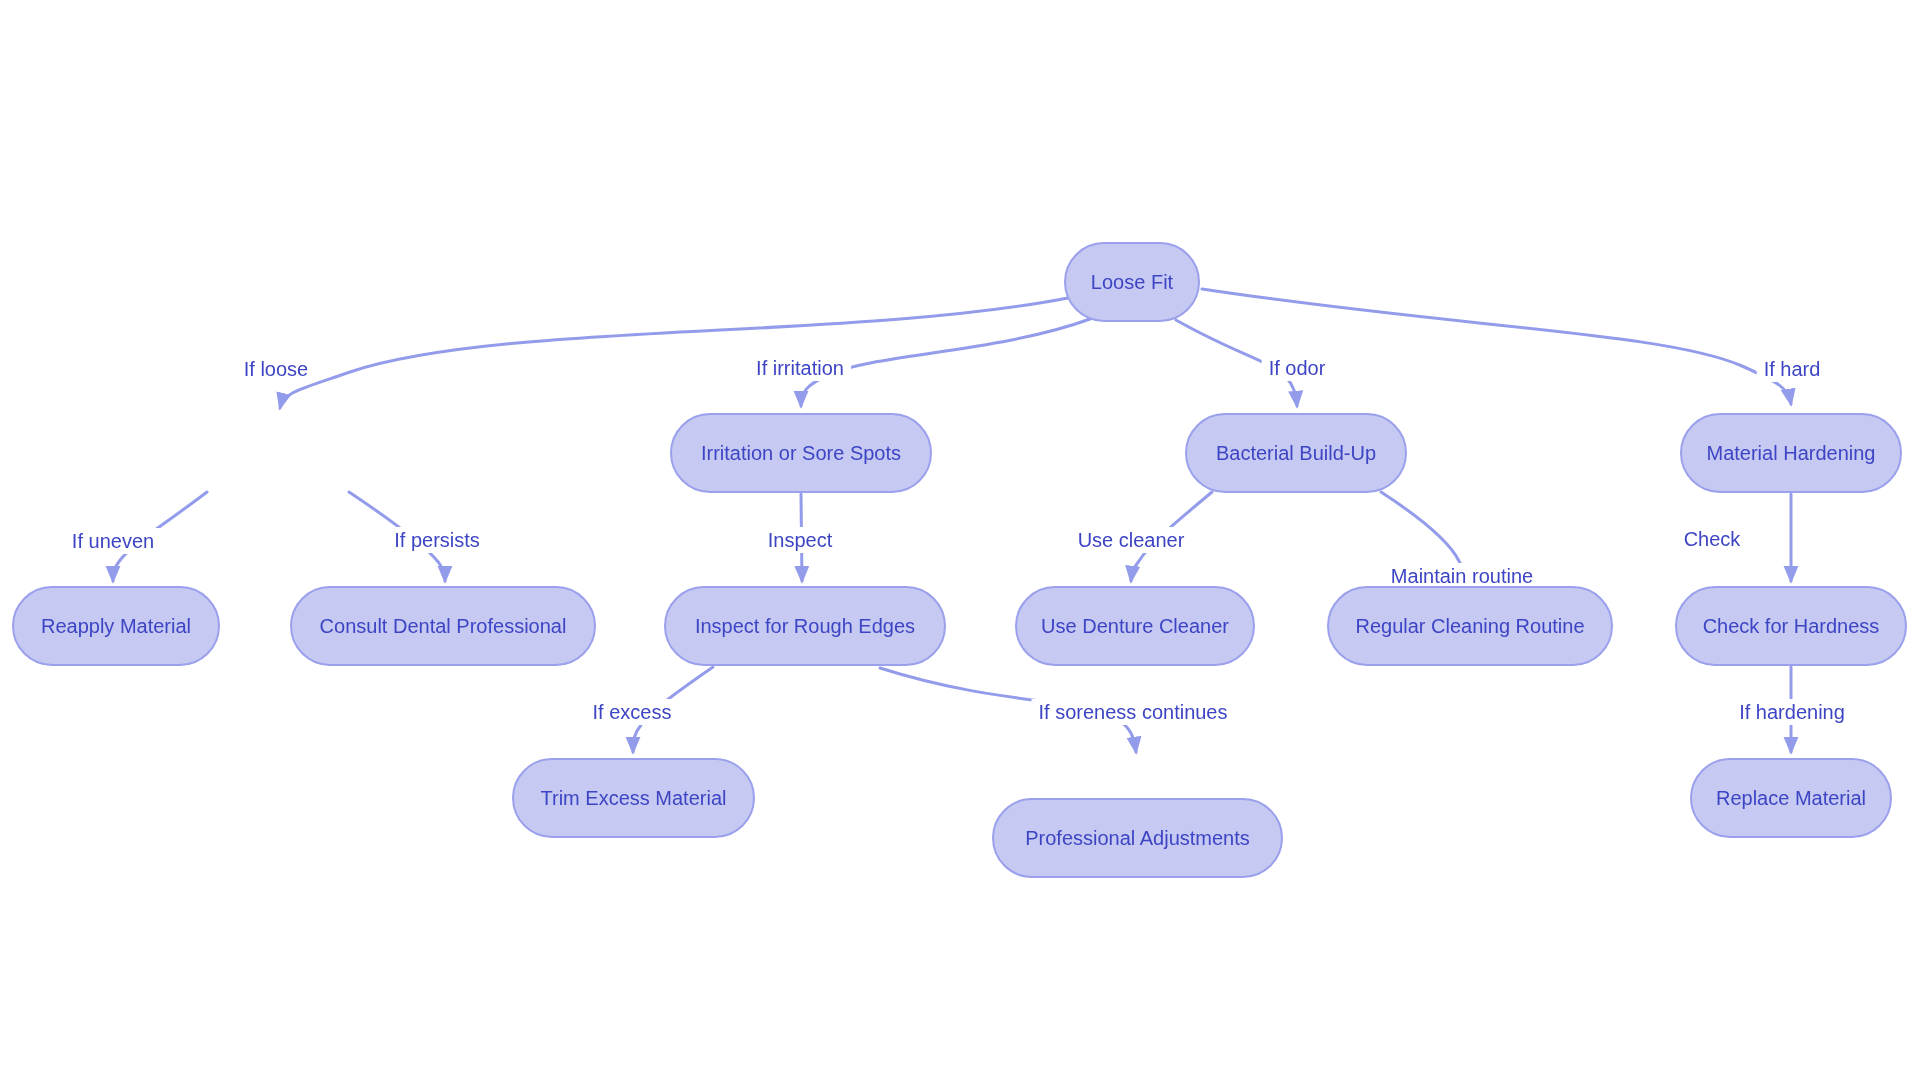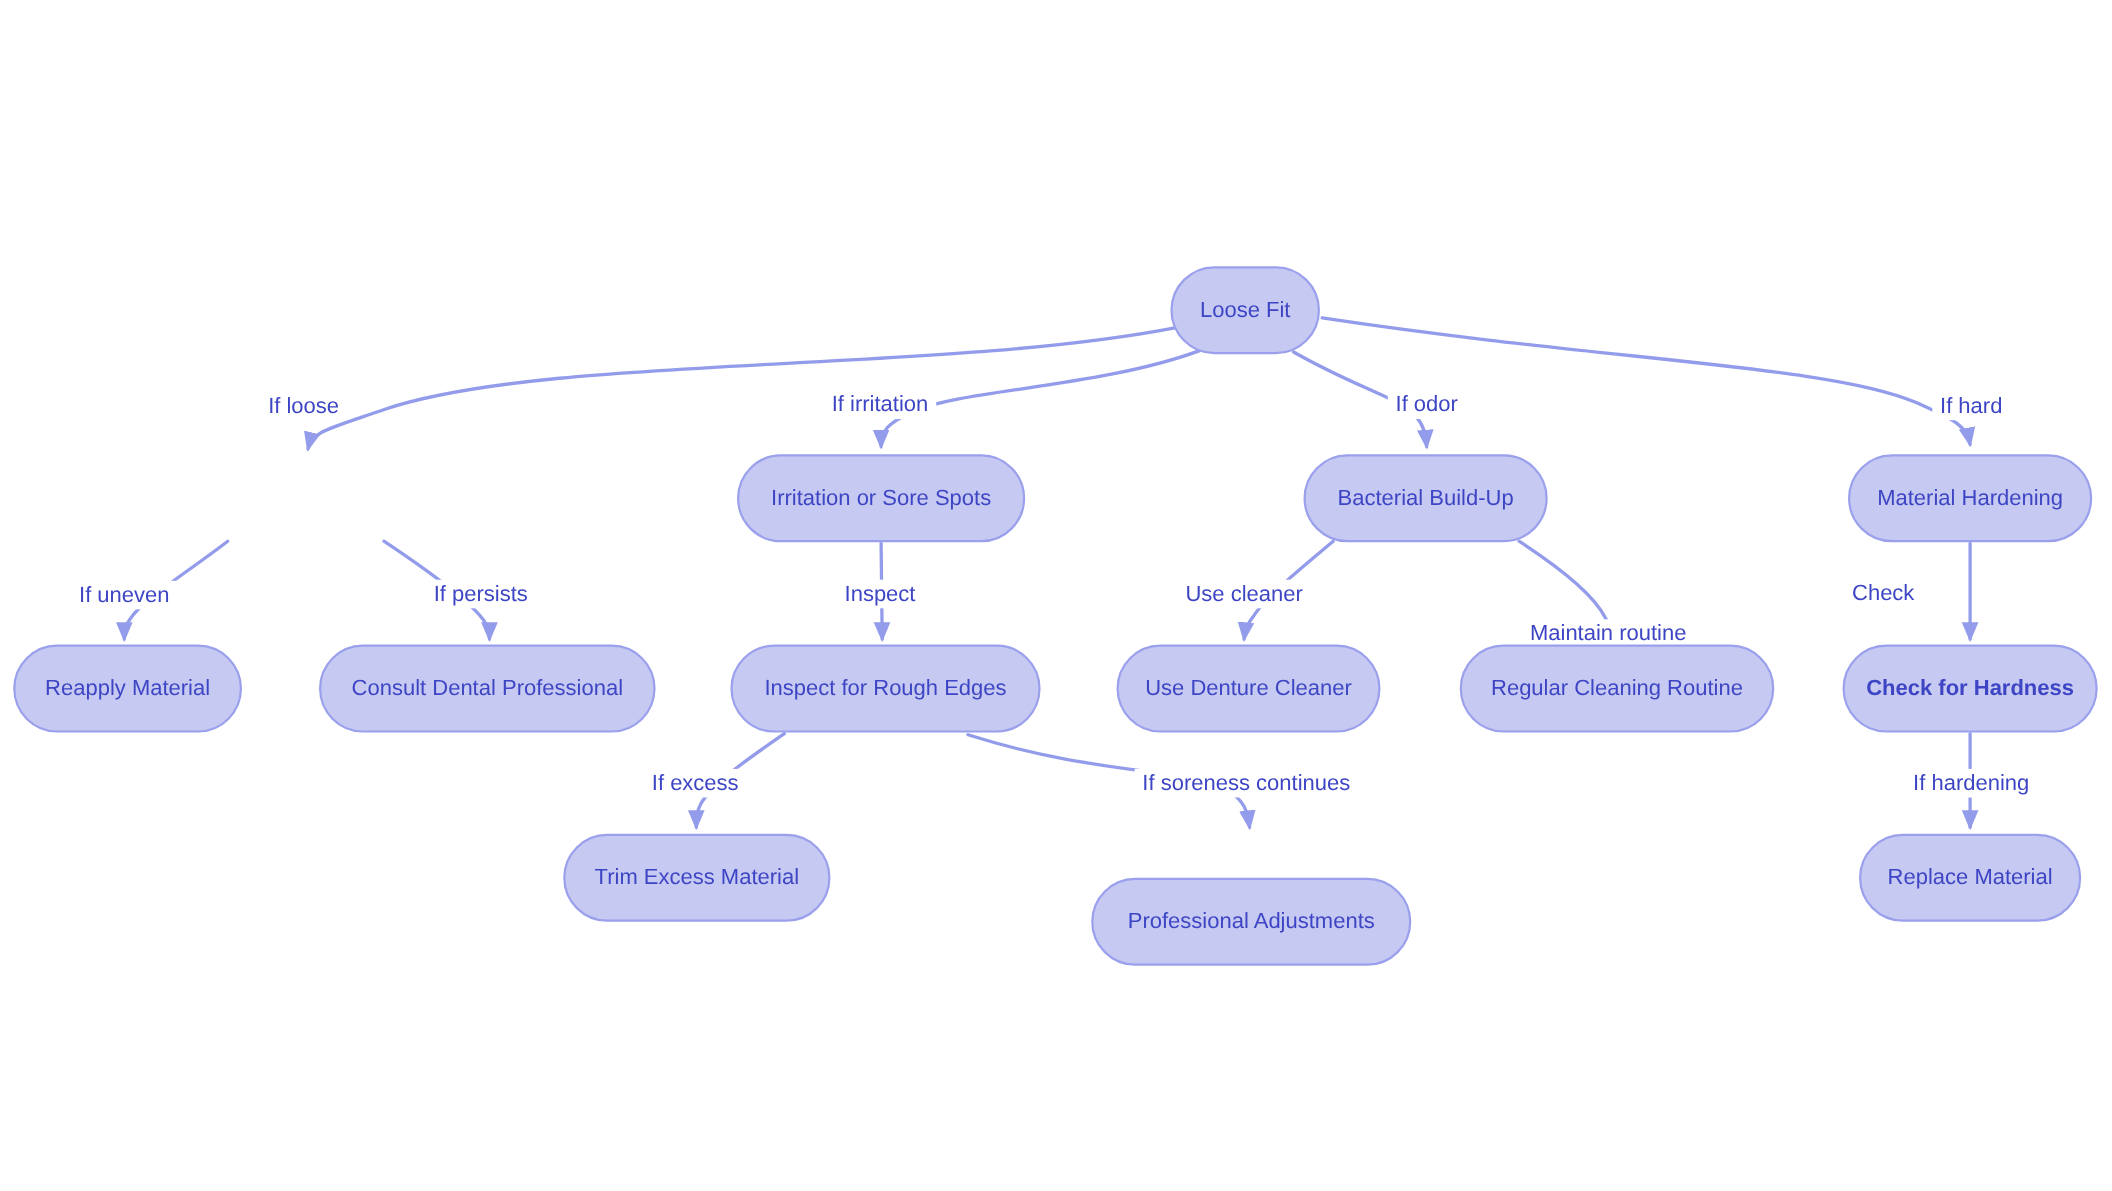--- a/index.html
+++ b/index.html
@@ -116,21 +116,21 @@
   </div>
   <div class="node" style="left:664px; top:586px; width:282px;">
     <span>Inspect for Rough Edges</span>
   </div>
   <div class="node" style="left:1327px; top:586px; width:286px;">
     <span>Regular Cleaning Routine</span>
   </div>
   <div class="node" style="left:1015px; top:586px; width:240px;">
     <span>Use Denture Cleaner</span>
   </div>
-  <div class="node" style="left:1675px; top:586px; width:232px;font-weight:bold;">
+  <div class="node" style="left:1675px; top:586px; width:232px;">
     <span>Check for Hardness</span>
   </div>
   <div class="node" style="left:512px; top:758px; width:243px;">
     <span>Trim Excess Material</span>
   </div>
   <div class="node" style="left:992px; top:758px; width:291px;margin-top:40px;">
     <span>Professional Adjustments</span>
   </div>
   <div class="node" style="left:1690px; top:758px; width:202px;">
     <span>Replace Material</span>

